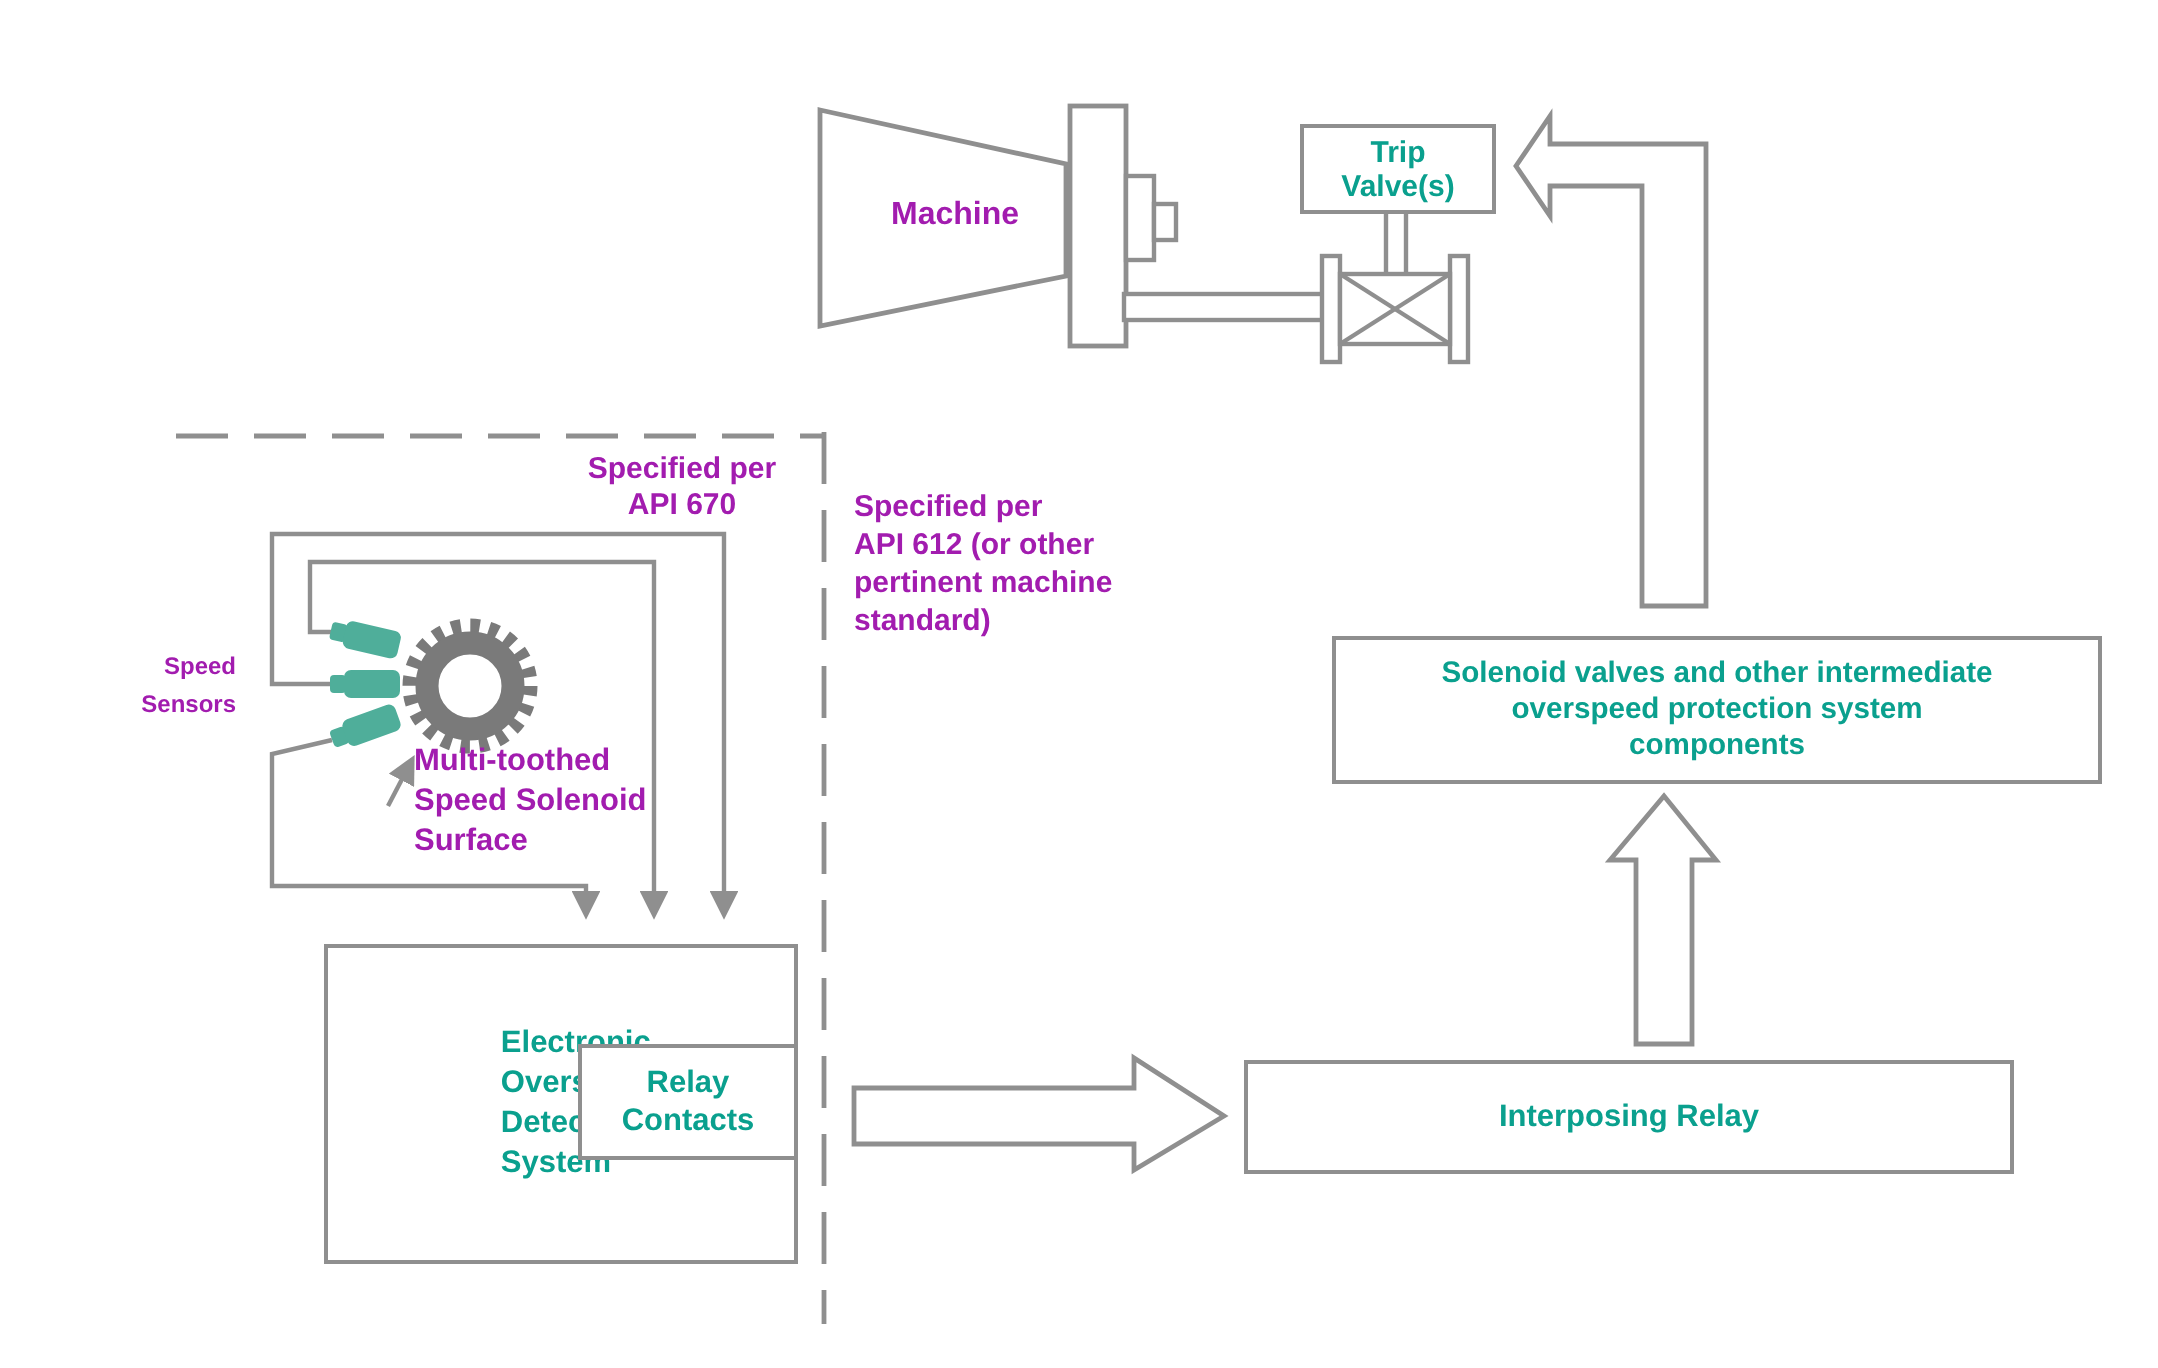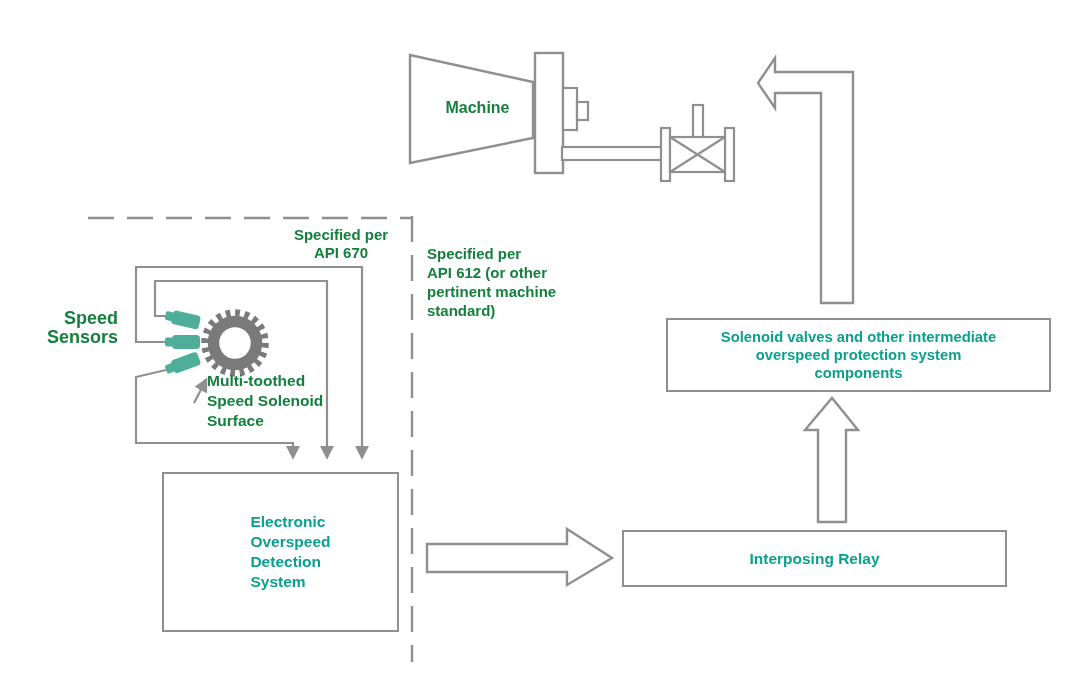--- a/index.html
+++ b/index.html
@@ -14,21 +14,21 @@
   .box{
     position:absolute;z-index:2;
     border:2px solid #8f8f8f;background:#ffffff;
     box-sizing:border-box;
     display:flex;align-items:center;justify-content:center;
     color:#0aa08e;font-weight:bold;text-align:center;
     white-space:pre-line;
   }
   .label{
     position:absolute;z-index:3;
-    color:#15803d;font-weight:bold;
+    color:#a21caf;font-weight:bold;
     white-space:pre-line;
   }
   .lbl-text{white-space:pre-line;}
 </style>
 </head>
 <body>
 
 <div id="canvas">
 
   <svg id="linework" width="1079" height="684" viewBox="0 0 1079 684">
@@ -78,42 +78,50 @@
 
     <line x1="194" y1="403" x2="206" y2="380" stroke="#8f8f8f" stroke-width="2.2" marker-end="url(#ah)"></line>
 
     <polygon points="427,544 567,544 567,529 612,558 567,585 567,572 427,572" fill="#ffffff" stroke="#8f8f8f" stroke-width="2.4"></polygon>
 
     <polygon points="818,522 818,430 805,430 832,398 858,430 846,430 846,522" fill="#ffffff" stroke="#8f8f8f" stroke-width="2.4"></polygon>
 
     <polygon points="821,303 821,93 775,93 775,108 758,83 775,58 775,72 853,72 853,303" fill="#ffffff" stroke="#8f8f8f" stroke-width="2.4"></polygon>
   </svg>
 
+  <div class="box" style="left:650px;top:62px;width:98px;height:45px;font-size:15px;line-height:17px;">
+    <span class="lbl-text">Trip
+Valve(s)</span>
+  </div>
 
   <div class="box" style="left:162px;top:472px;width:237px;height:160px;font-size:15.5px;line-height:20px;justify-content:center;text-align:left;padding-left:20px;">
     <span class="lbl-text">Electronic
 Overspeed
 Detection
 System</span>
   </div>
 
+  <div class="box" style="left:289px;top:522px;width:110px;height:58px;font-size:15.5px;line-height:19px;">
+    <span class="lbl-text">Relay
+Contacts</span>
+  </div>
 
   <div class="box" style="left:622px;top:530px;width:385px;height:57px;font-size:15.5px;">
     <span class="lbl-text">Interposing Relay</span>
   </div>
 
   <div class="box" style="left:630px;top:318px;width:385px;height:74px;font-size:14.8px;line-height:18px;margin-left:36px;">
     <span class="lbl-text">Solenoid valves and other intermediate
 overspeed protection system
 components</span>
   </div>
 
   <div class="label" style="left:415px;top:99px;width:125px;text-align:center;font-size:16px;">Machine</div>
 
-  <div class="label" style="left:30px;top:309px;width:88px;text-align:right;font-size:18px;line-height:19px;">Speed
+  <div class="label" style="left:30px;top:324px;width:88px;text-align:right;font-size:12px;line-height:19px;">Speed
 Sensors</div>
 
   <div class="label" style="left:207px;top:371px;width:140px;text-align:left;font-size:15.5px;line-height:20px;">Multi-toothed
 Speed Solenoid
 Surface</div>
 
   <div class="label" style="left:270px;top:226px;width:142px;text-align:center;font-size:15px;line-height:18px;">Specified per
 API 670</div>
 
   <div class="label" style="left:427px;top:244px;width:165px;text-align:left;font-size:15px;line-height:19px;">Specified per

